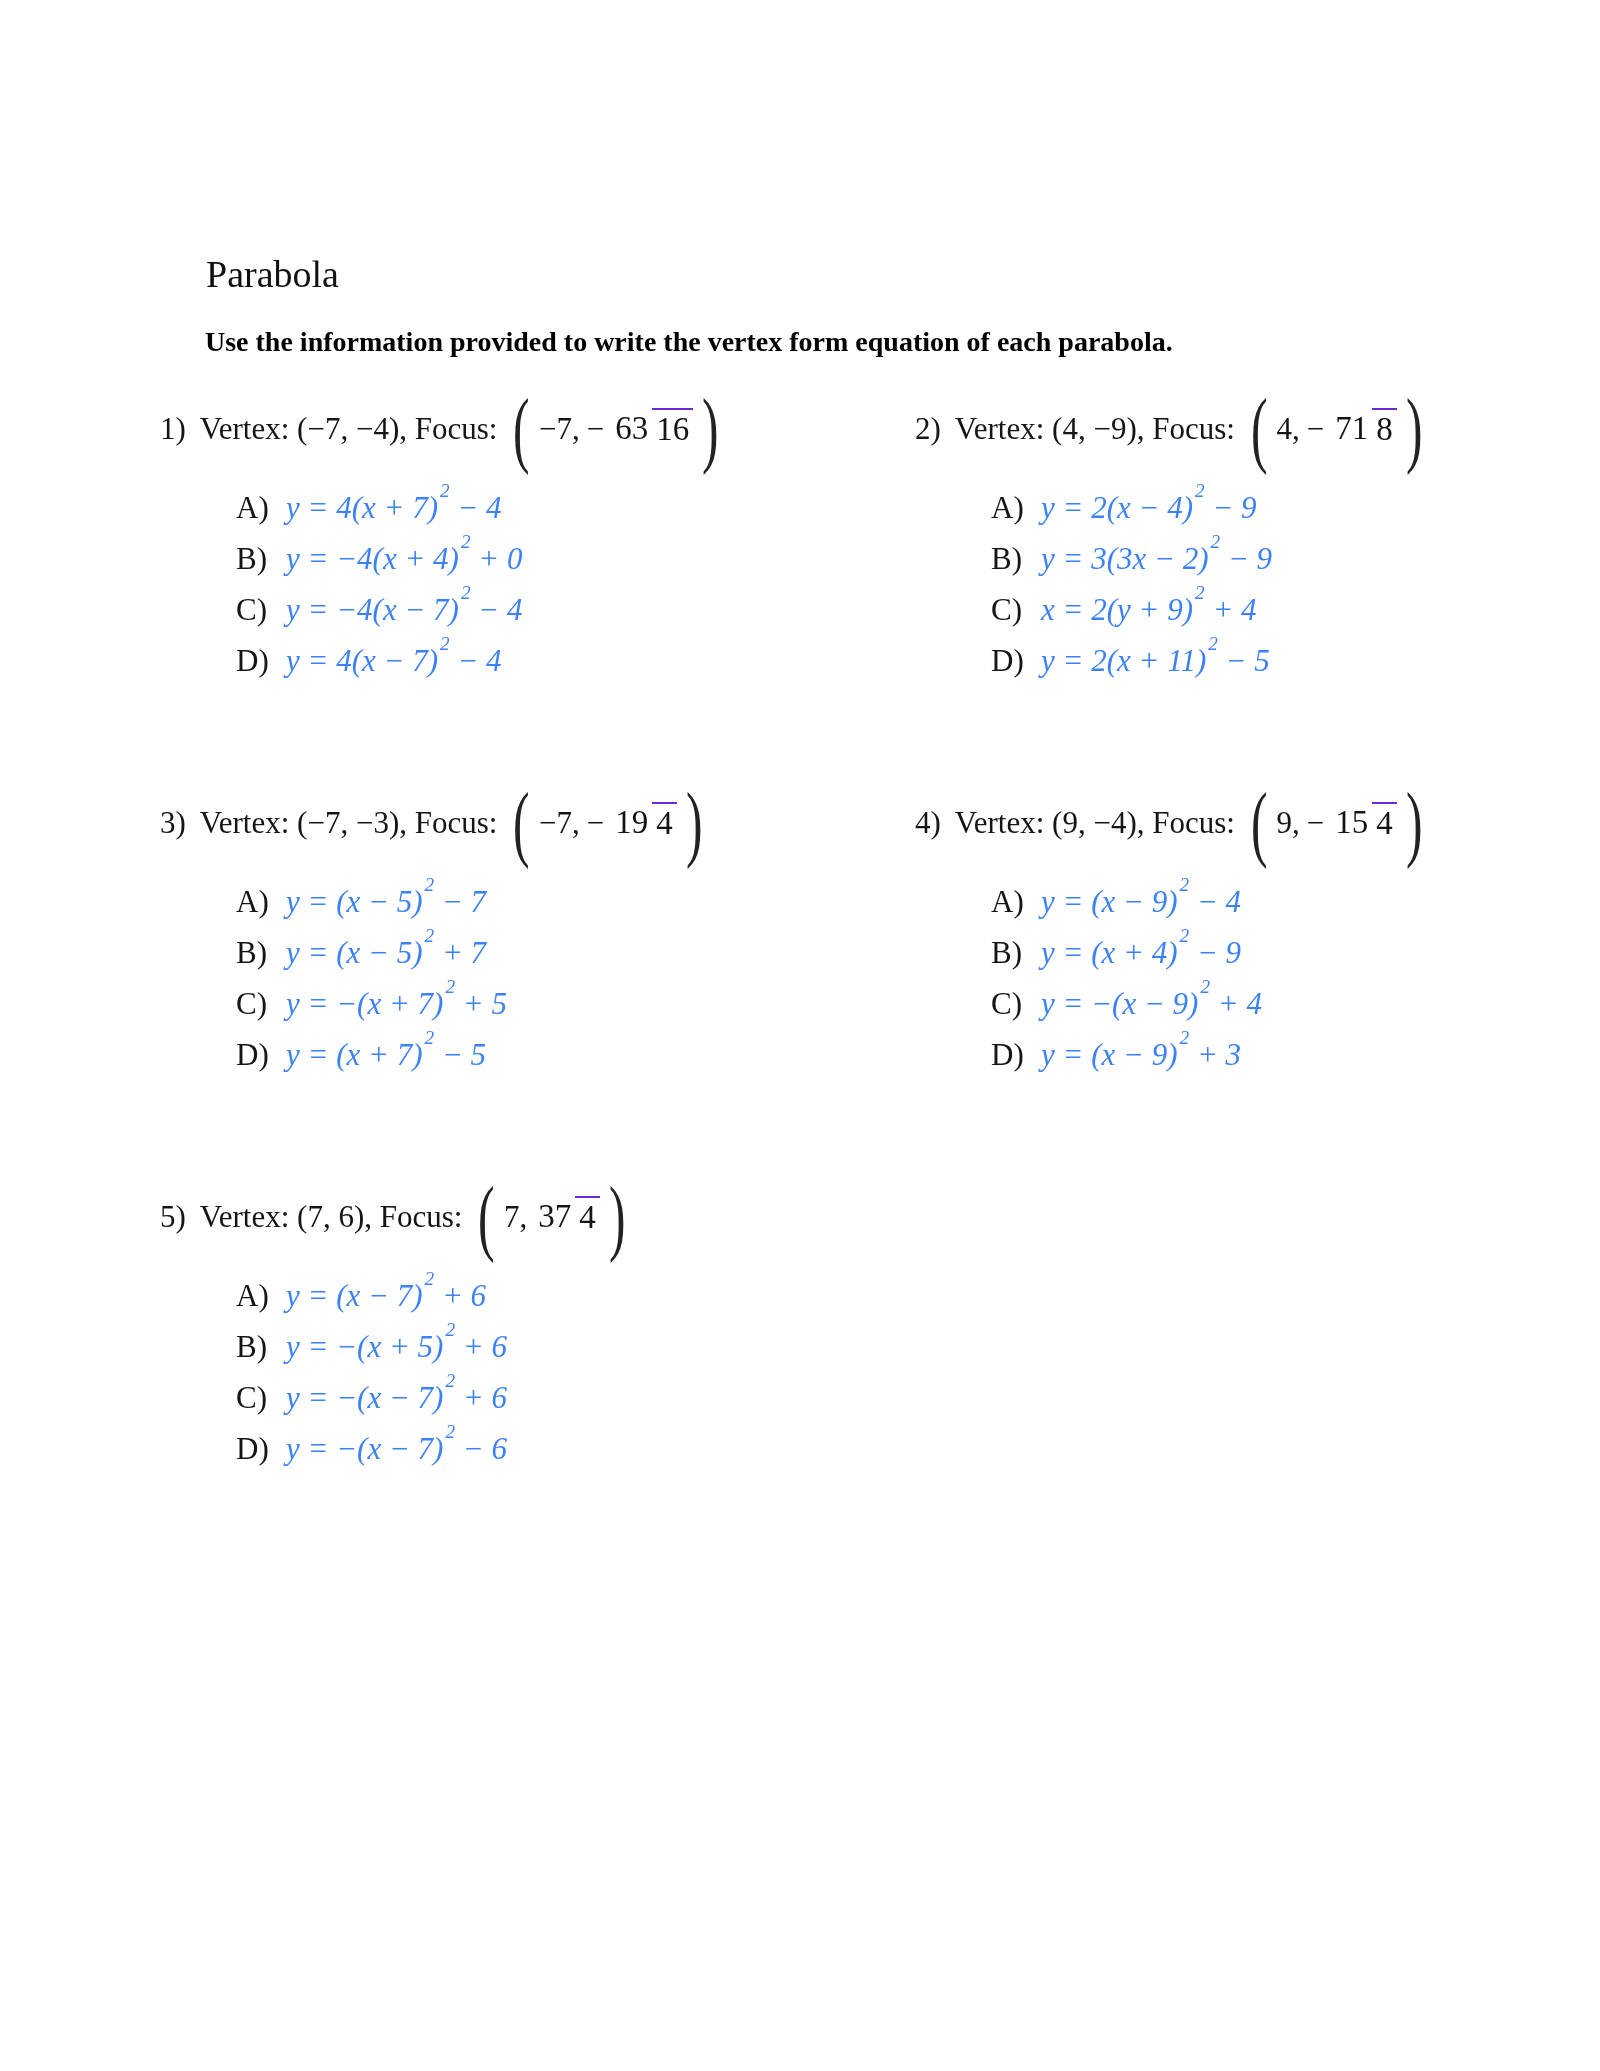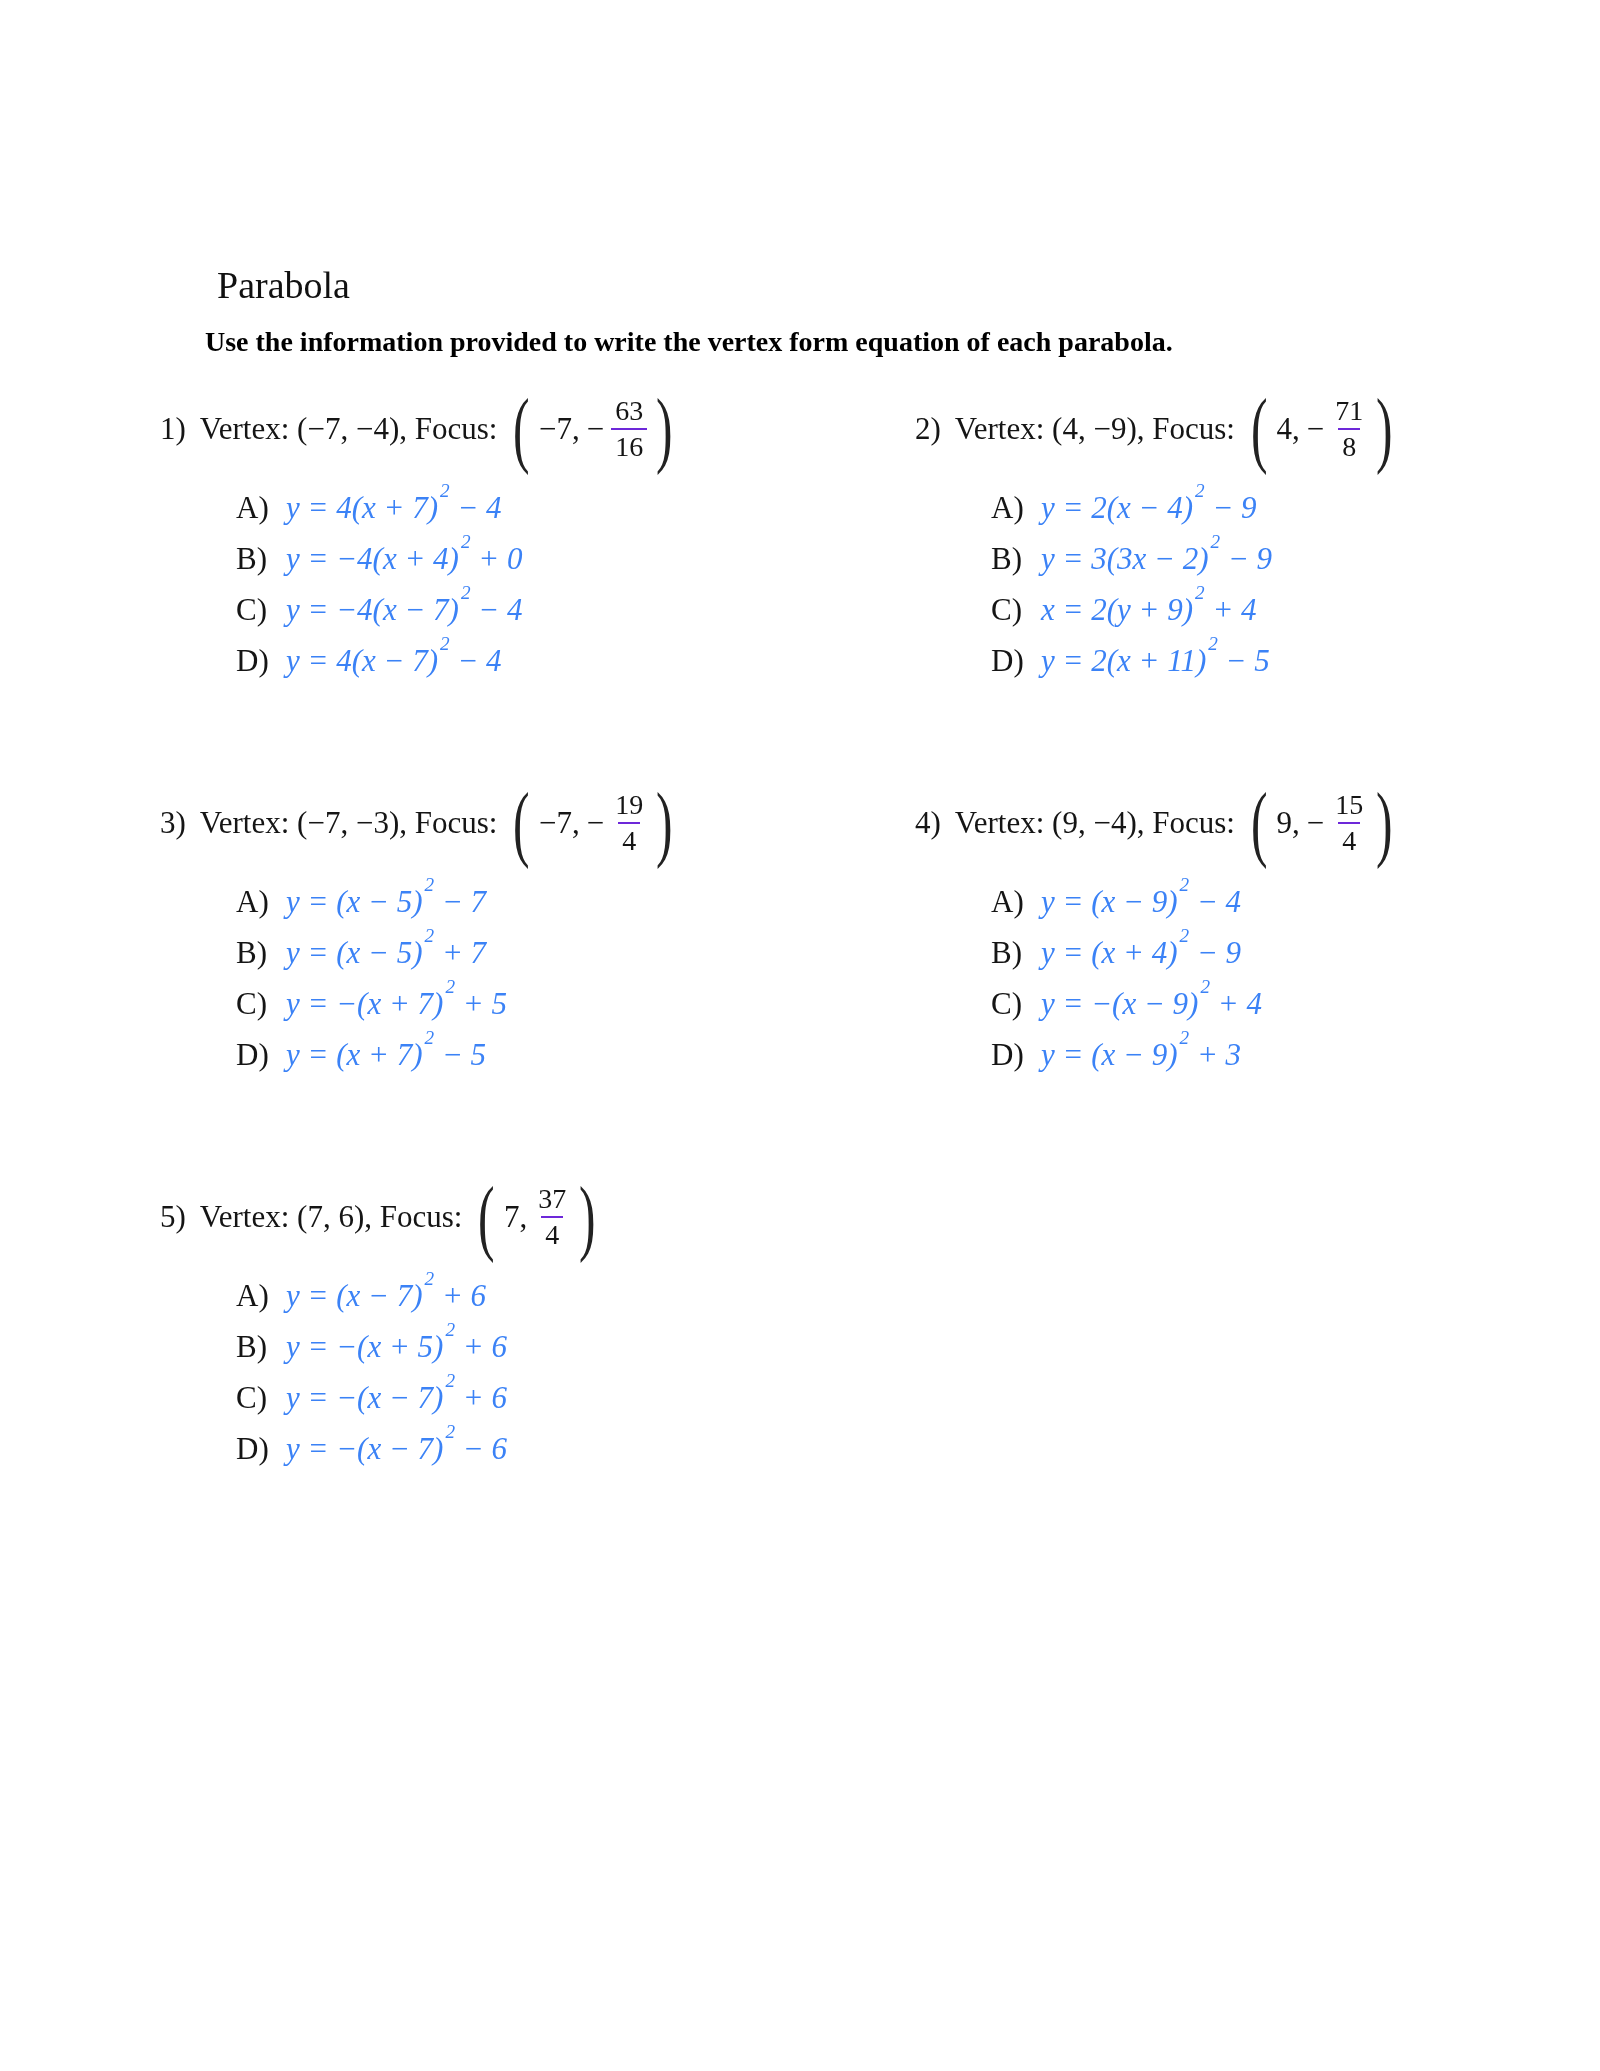--- a/index.html
+++ b/index.html
@@ -19,21 +19,21 @@
     font-size:28px; color:#111;
     white-space:nowrap;
   }
   .hlabel { margin-right:8px; letter-spacing:0.5px; }
   .hline { display:inline-block; height:0; border-bottom:3px solid #000; margin-bottom:5px; }
   .hline.name { width:632px; margin-right:14px; }
   .hline.section { width:405px; }
 
   .page-title {
     position:absolute; top:252px; left:206px;
-    font-size:38px; font-weight:normal; margin:11px; color:#111;
+    font-size:38px; font-weight:normal; margin:0; color:#111;
   }
   .instructions {
     position:absolute; top:326px; left:205px;
     font-size:28px; font-weight:bold; margin:0; color:#000000;
   }
 
   .content { position:absolute; top:378px; left:160px; width:1290px; }
   .qrow { display:flex; margin-bottom:78px; }
   .qcol { flex:0 0 755px; width:755px; }
 
@@ -43,22 +43,22 @@
   }
   .qnum { }
   .qprompt { }
   .focus-group { display:inline-flex; align-items:center; gap:7px; }
   .bigp {
     display:inline-block; font-size:62px; line-height:1;
     transform:scaleY(1.35) scaleX(0.8); font-weight:400; color:#222;
   }
   .fsign:empty { display:none; }
   .frac {
-    display:inline-flex; flex-direction:column; align-items:center;
-    font-size:28px; line-height:1.2; text-align:center;
+    display:inline-flex; align-items:center;
+    font-size:33px; line-height:1.2; text-align:center;
   }
   .frac .num { padding:0 4px; }
   .frac .den { border-top:2px solid #6d28d9; padding:0 4px; }
 
   .choices { margin-left:76px; margin-top:10px; }
   .choice { display:flex; align-items:baseline; height:51px; font-size:31px; white-space:nowrap; }
   .clabel { width:50px; color:#151515; }
   .ceq { font-style:italic; color:#3b82f6; }
   .ceq sup { font-size:0.62em; position:relative; top:-0.5em; line-height:0; margin-left:2px; }
 </style>

